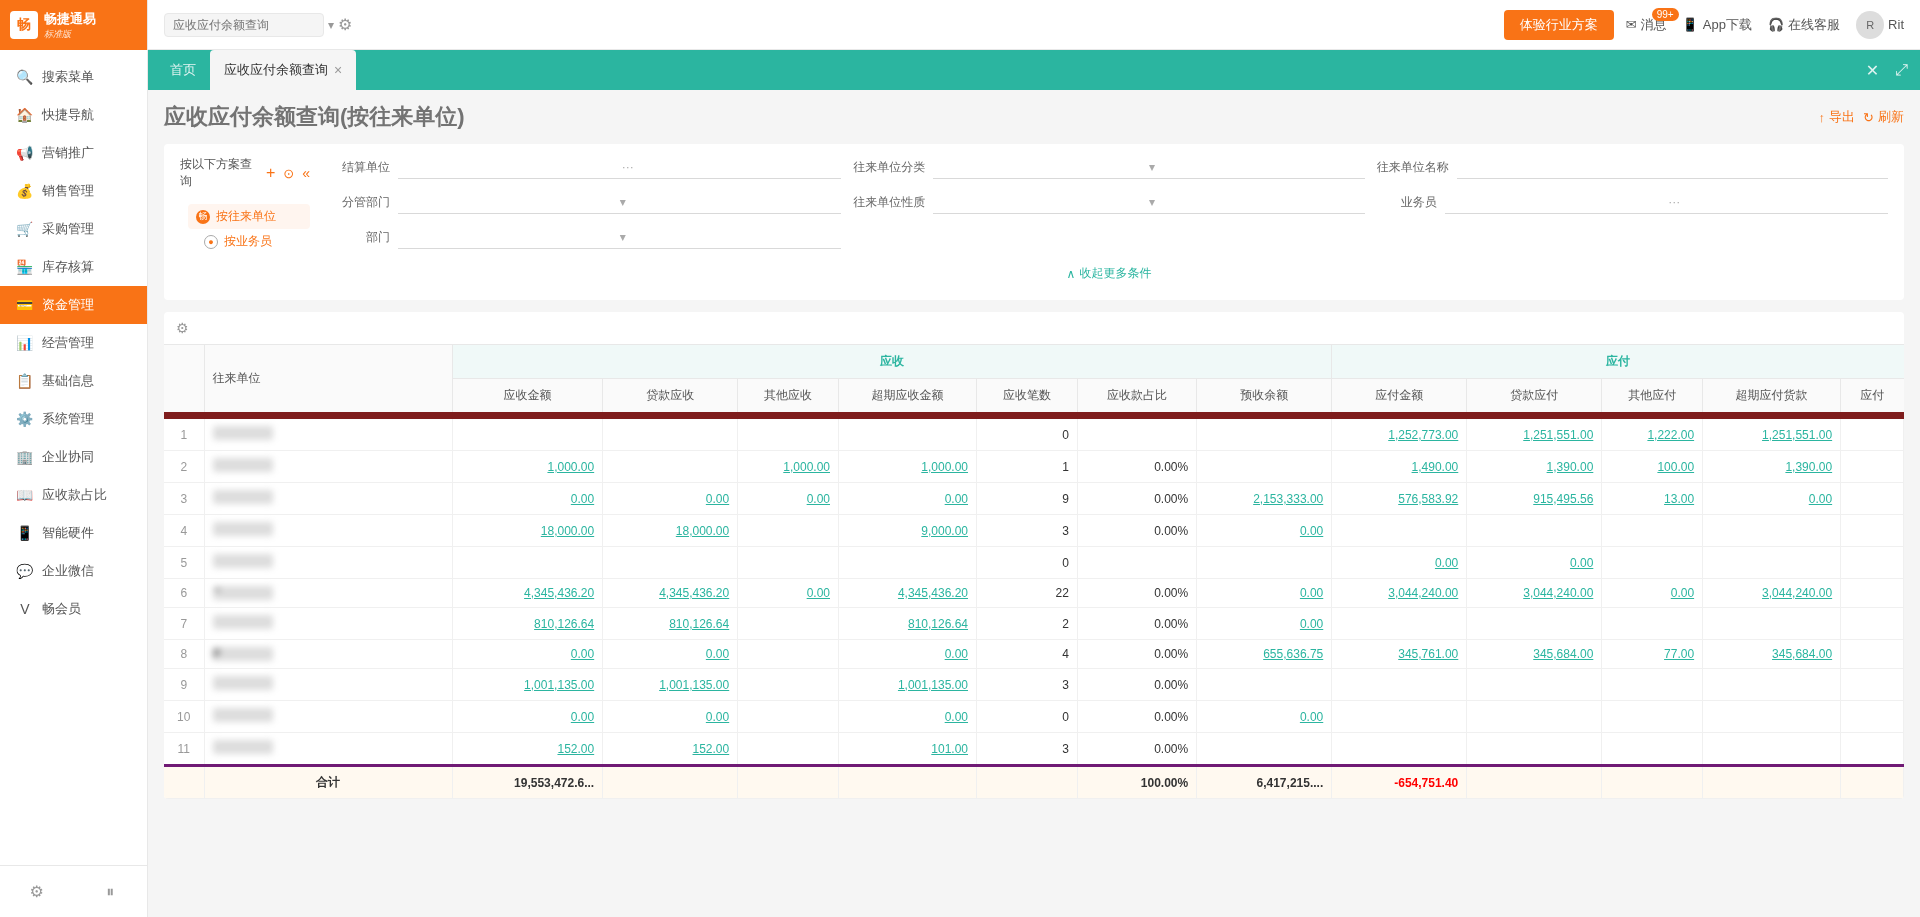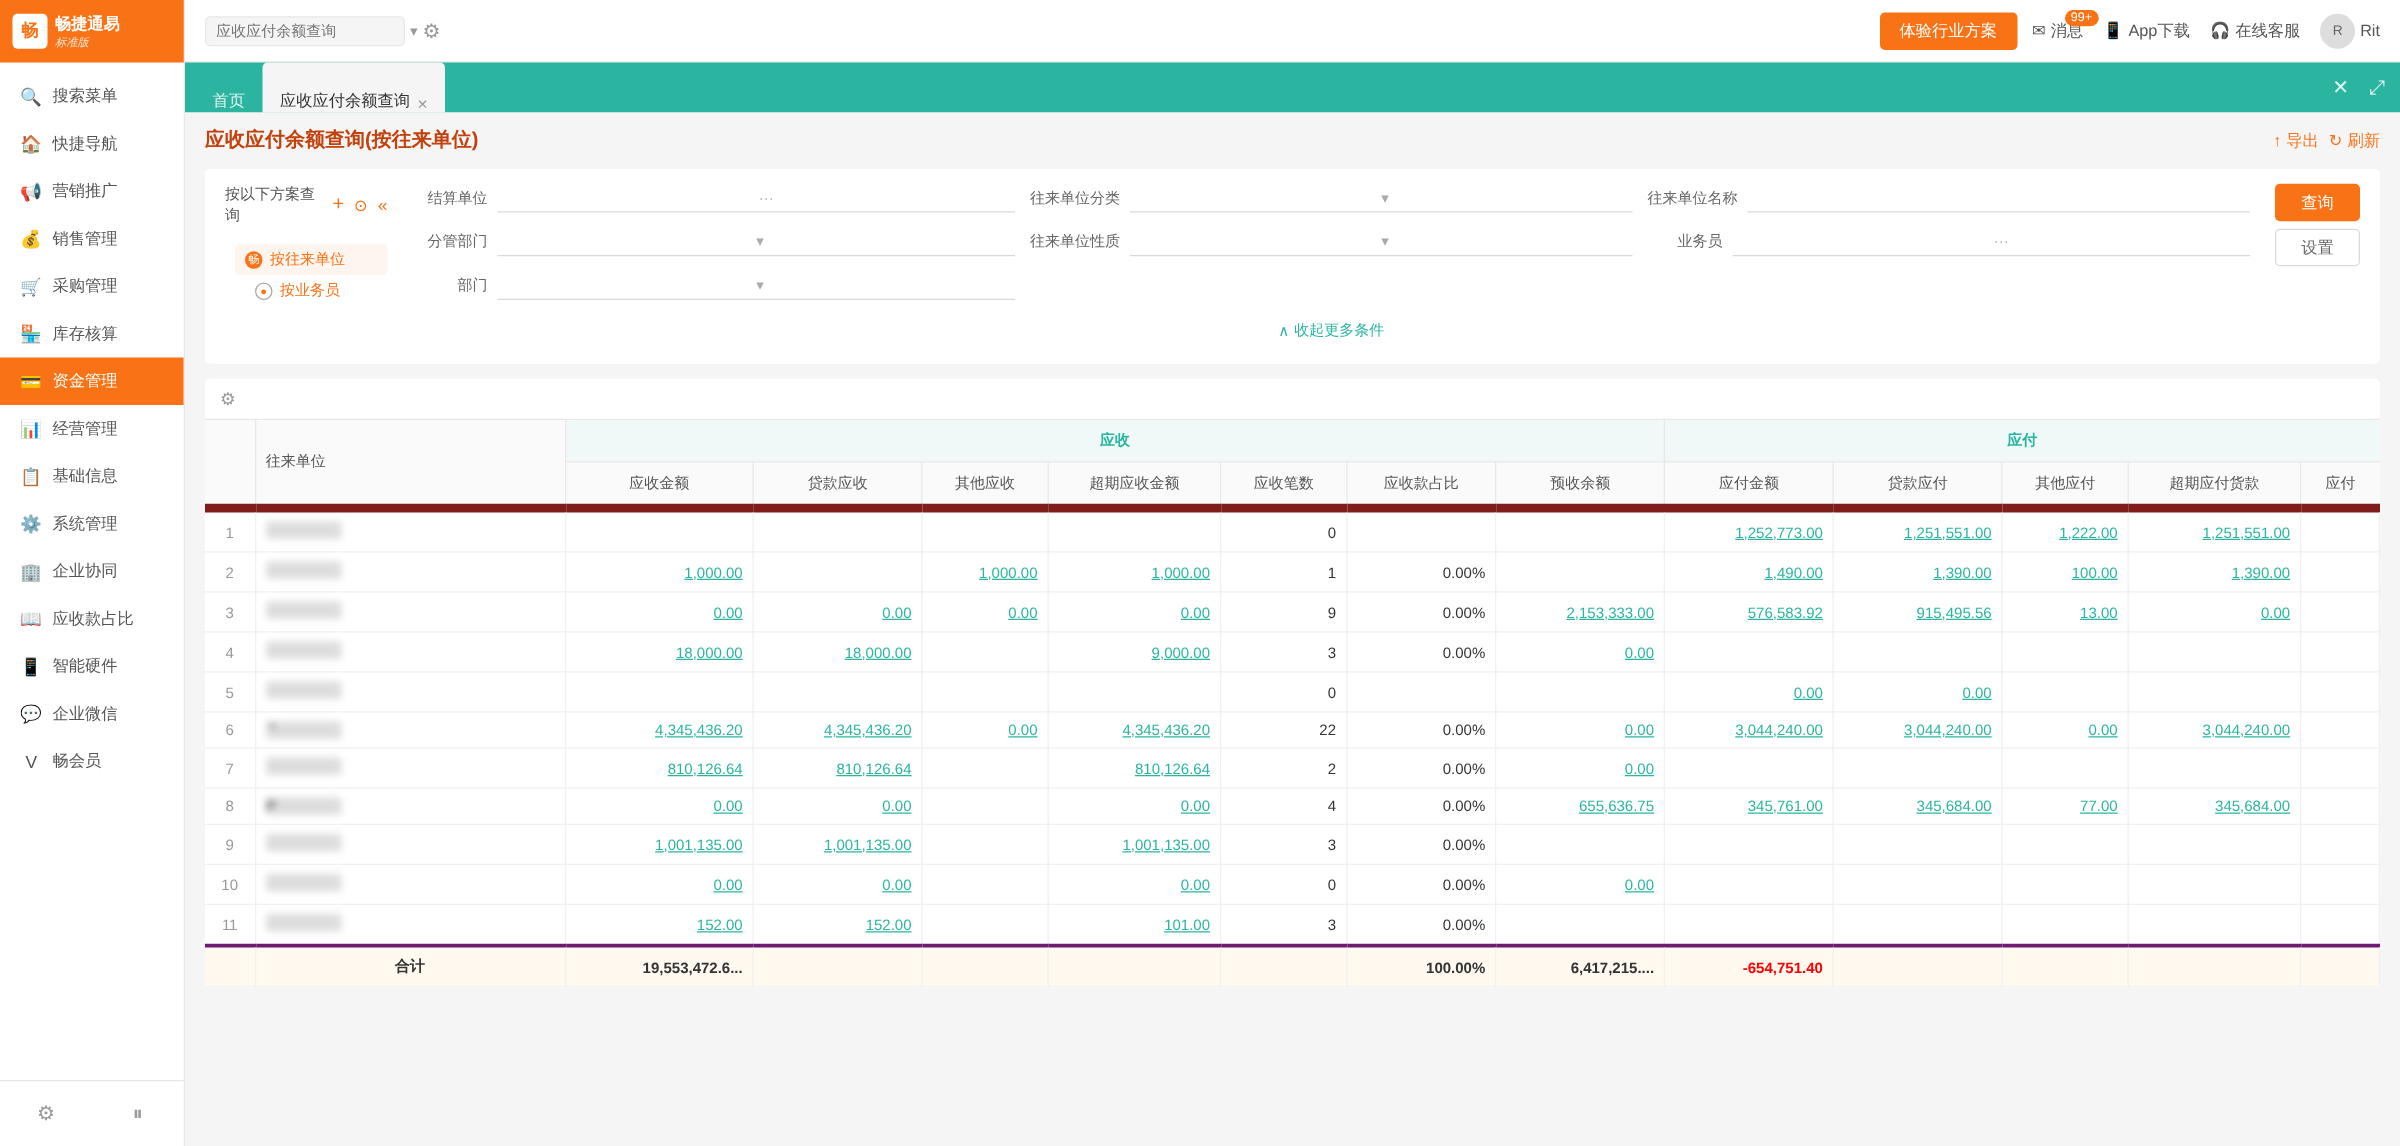--- a/index.html
+++ b/index.html
@@ -29,33 +29,33 @@
     .topbar-gear { color: #999; font-size: 16px; cursor: pointer; }
     .topbar-btn-orange { background: #f97316; color: #fff; border: none; border-radius: 4px; padding: 6px 16px; font-size: 13px; cursor: pointer; }
     .topbar-right { display: flex; align-items: center; gap: 16px; margin-left: auto; }
     .topbar-right-item { display: flex; align-items: center; gap: 4px; color: #555; font-size: 13px; cursor: pointer; position: relative; }
     .badge { background: #f97316; color: #fff; border-radius: 10px; font-size: 10px; padding: 1px 5px; position: absolute; top: -8px; right: -12px; }
     .topbar-avatar { width: 28px; height: 28px; border-radius: 50%; background: #ddd; display: flex; align-items: center; justify-content: center; font-size: 11px; color: #666; }
     .topbar-username { font-size: 13px; color: #555; }
 
     
     .tabbar { background: #2bb5a0; display: flex; align-items: center; height: 40px; padding: 0 8px; flex-shrink: 0; }
-    .tab { display: flex; align-items: flex-end; gap: 6px; padding: 0 14px; height: 40px; cursor: pointer; color: rgba(255,255,255,0.85); font-size: 13px; border-radius: 4px 4px 0 0; }
+    .tab { display: flex; align-items: center; gap: 6px; padding: 0 14px; height: 40px; cursor: pointer; color: rgba(255,255,255,0.85); font-size: 13px; border-radius: 4px 4px 0 0; }
     .tab.active { background: #f5f5f5; color: #333; }
     .tab-close { font-size: 14px; color: rgba(255,255,255,0.7); line-height: 1; }
     .tab.active .tab-close { color: #999; }
     .tabbar-actions { margin-left: auto; display: flex; align-items: center; gap: 8px; }
     .tabbar-action-btn { color: rgba(255,255,255,0.85); font-size: 16px; cursor: pointer; padding: 4px; }
 
     
     .content { flex: 1; background: #f5f5f5; overflow-y: auto; padding: 12px 16px; }
 
     
     .page-header { display: flex; align-items: center; justify-content: space-between; margin-bottom: 12px; }
-    .page-title { font-size: 16px; font-weight: bold; color: #c2410c; }
+    .page-title { font-size: 22px; font-weight: bold; color: #737373; }
     .page-actions { display: flex; gap: 8px; }
     .page-action-btn { display: flex; align-items: center; gap: 4px; color: #f97316; font-size: 13px; cursor: pointer; background: none; border: none; }
 
     
     .filter-panel { background: #fff; border-radius: 4px; padding: 12px 16px; margin-bottom: 12px; }
     .filter-row-tabs { display: flex; align-items: center; gap: 8px; margin-bottom: 10px; }
     .filter-tab-add { color: #f97316; font-size: 16px; cursor: pointer; }
     .filter-arrows { color: #f97316; font-size: 14px; cursor: pointer; }
     .filter-tree { margin-left: 8px; padding: 4px 0; }
     .filter-tree-item { display: flex; align-items: center; gap: 6px; padding: 4px 8px; color: #f97316; font-size: 12px; cursor: pointer; }
@@ -309,24 +309,20 @@
               </div>
             </div>
           </div>
 
           <div class="filter-collapse">
             <span>∧</span>
             <span>收起更多条件</span>
           </div>
         </div>
 
-        <div class="filter-buttons">
-          <button class="btn-query">查询</button>
-          <button class="btn-setting">设置</button>
-        </div>
       </div>
     </div>
 
     <div class="table-container">
       <div class="table-toolbar">
         <span class="table-toolbar-gear">⚙</span>
       </div>
       <div style="overflow-x:auto;">
         <table>
           <thead>

